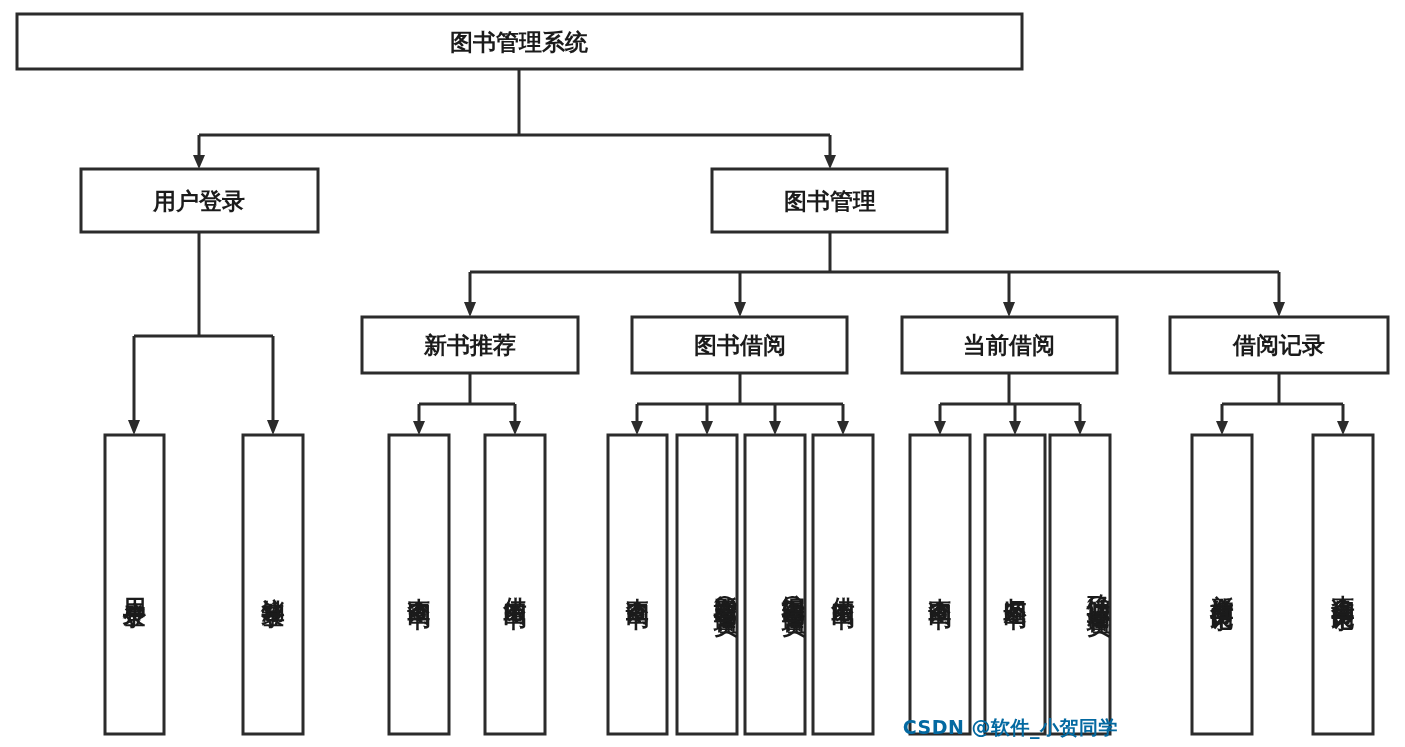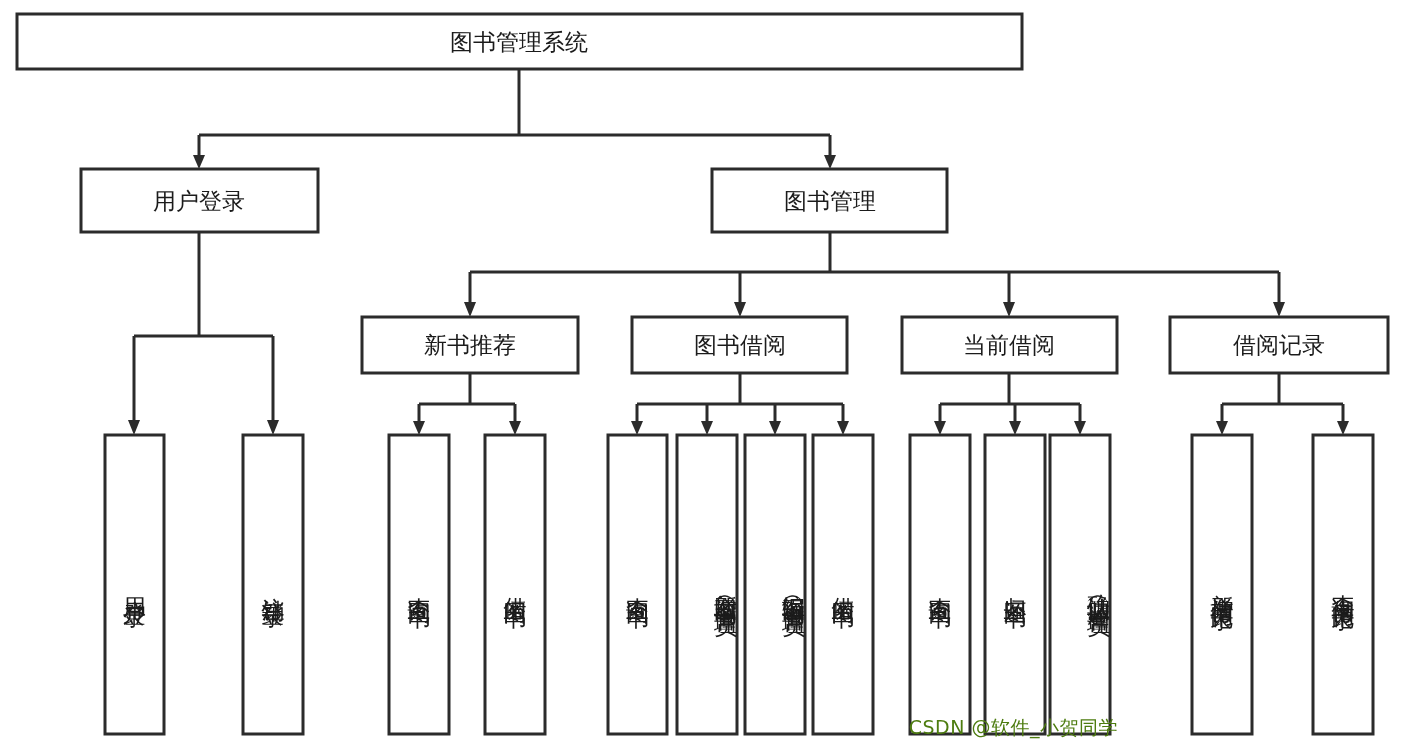--- a/index.html
+++ b/index.html
@@ -12,20 +12,21 @@
     width: 1405px;
     height: 747px;
     font-family: "DejaVu Sans", "Liberation Sans", sans-serif;
     overflow: hidden;
   }
   #diagram-root {
     position: relative;
     width: 1130px;
     height: 747px;
     background: #ffffff;
+    font-weight: bold;
   }
   svg#tree-svg {
     position: absolute;
     top: 0;
     left: 0;
     width: 1405px;
     height: 747px;
     display: block;
   }
   .node-box {
@@ -64,21 +65,21 @@
     justify-content: center;
     white-space: nowrap;
     user-select: none;
   }
   #watermark {
     position: absolute;
     right: 12px;
     bottom: 6px;
     font-family: "DejaVu Sans", "Liberation Sans", sans-serif;
     font-size: 19px;
-    color: #4d7c0f;
+    color: #0369a1;
     white-space: nowrap;
     letter-spacing: 0.5px;
   }
 </style>
 </head>
 <body>
 
 <div id="diagram-root">
 
   <svg id="tree-svg" viewBox="0 0 1405 747">

